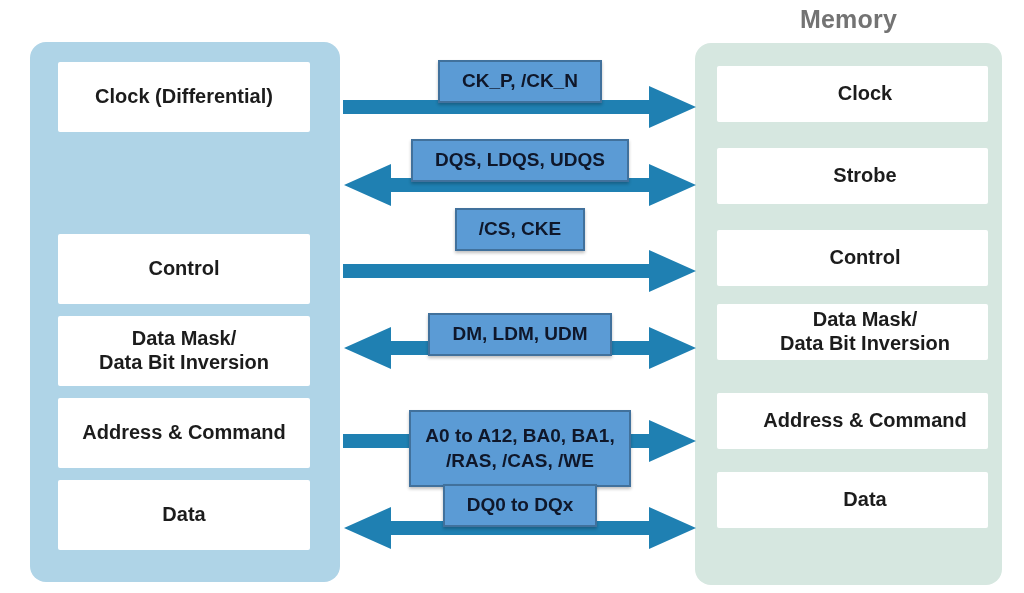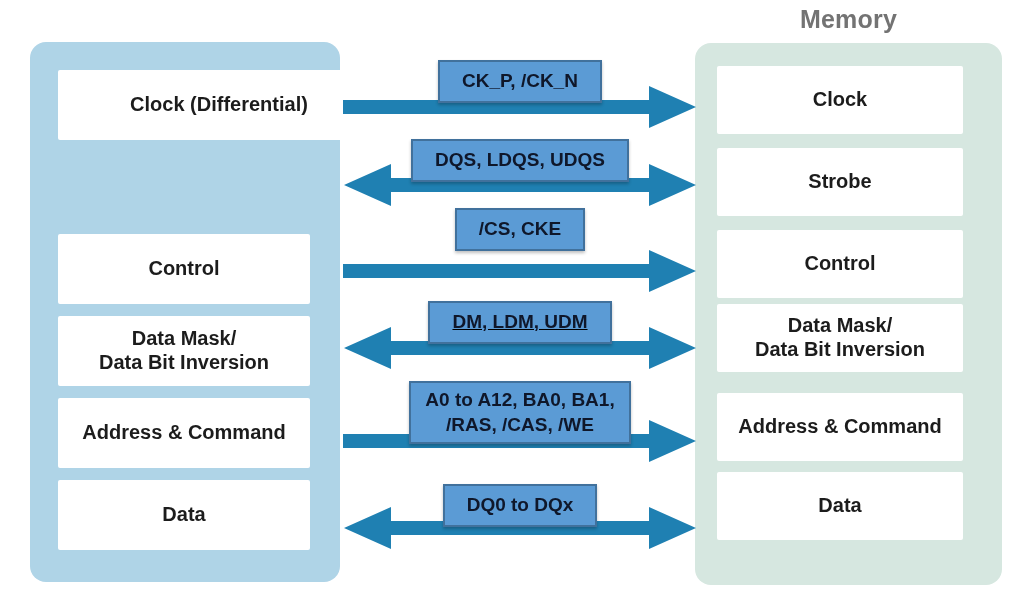--- a/index.html
+++ b/index.html
@@ -12,39 +12,39 @@
   .memory-title{left:695px;width:307px;top:5px;color:#737373;}
   .panel{position:absolute;border-radius:16px;}
   .panel-left{left:30px;top:42px;width:310px;height:540px;background:#AFD4E7;}
   .panel-right{left:695px;top:43px;width:307px;height:542px;background:#D6E7E0;}
   .box{
     position:absolute;background:#ffffff;border-radius:2px;
     display:flex;align-items:center;justify-content:center;text-align:center;
     font-weight:bold;font-size:20px;color:#1c1c1c;line-height:1.18;white-space:pre-line;
   }
   .panel-left  .box{left:28px;width:252px;height:70px;}
-  .panel-right .box{left:22px;width:246px;height:68px;}
-  .pl-0{top:28px;padding-left:35px;}  .pl-1{top:110px;} .pl-2{top:192px;}
+  .panel-right .box{left:22px;width:246px;height:56px;padding-left:25px;}
+  .pl-0{top:20px;}  .pl-1{top:110px;} .pl-2{top:192px;}
   .pl-3{top:274px;} .pl-4{top:356px;} .pl-5{top:438px;}
   .pr-0{top:23px;}  .pr-1{top:105px;} .pr-2{top:187px;}
   .pr-3{top:261px;} .pr-4{top:350px;} .pr-5{top:429px;}
   .arrow{position:absolute;left:343px;width:354px;height:44px;display:block;}
   .arrow polygon{fill:#1F80B2;}
   .a-0{top:85px;}  .a-1{top:163px;} .a-2{top:249px;}
   .a-3{top:326px;} .a-4{top:419px;} .a-5{top:506px;}
   .bus-label-wrap{position:absolute;left:343px;width:354px;display:flex;justify-content:center;z-index:3;}
   .l-0{top:60px;}  .l-1{top:139px;} .l-2{top:208px;}
-  .l-3{top:301px;text-decoration:underline;} .l-4{top:381px;} .l-5{top:484px;}
+  .l-3{top:313px;} .l-4{top:381px;} .l-5{top:484px;}
   .bus-label{
     background:#5B9BD5;border:2px solid #41719C;color:#0f172a;
     font-weight:bold;font-size:19px;line-height:1.3;
     padding:7px 22px;text-align:center;white-space:pre-line;
     box-shadow:0 2px 3px rgba(0,0,0,0.25);
   }
-  .bus-label.two-line{padding:5px 14px;}
+  .bus-label.two-line{padding:12px 14px;margin-top:29px;}
 </style>
 </head>
 <body>
 
 <div class="canvas">
 
   <div class="col-title memory-title">Memory</div>
 
   <div class="panel panel-left">
     <div class="box pl-0">Clock (Differential)</div>

